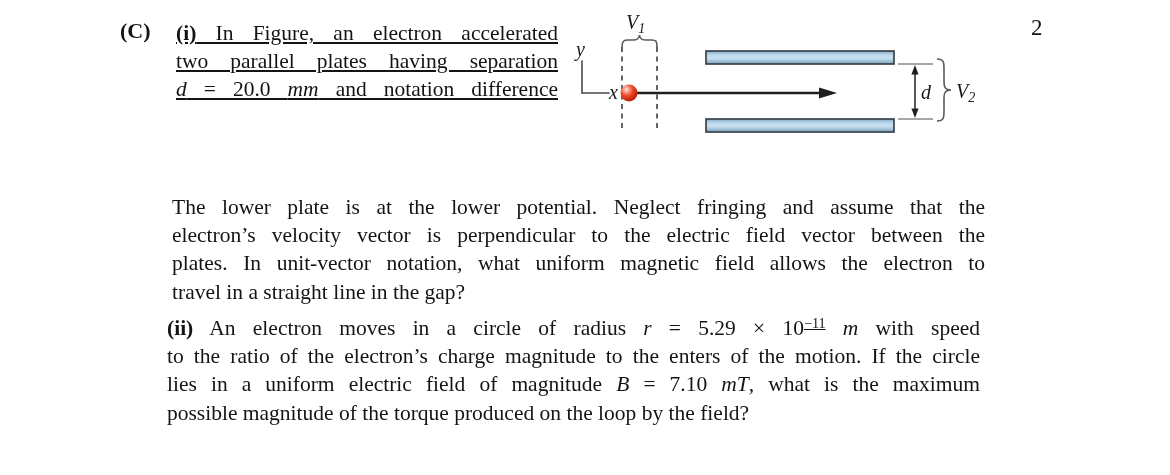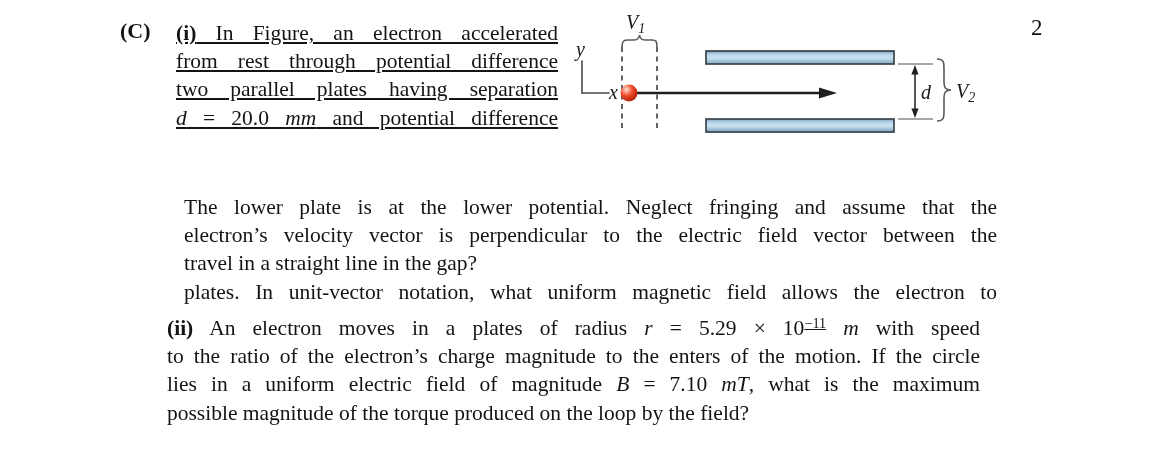--- a/index.html
+++ b/index.html
@@ -27,34 +27,33 @@
 </style>
 </head>
 <body>
 
 <div class="abs clabel" style="left:120px; top:17px;">(C)</div>
 
 <div class="abs pagenum" style="left:1031px; top:14px;">2</div>
 
 <div class="abs para" style="left:176px; top:19px; width:382px;text-decoration:underline;">
     <div class="tline"><span class="bd">(i)</span><span> In Figure, an electron accelerated</span></div>
-    <div class="tline"><span>from rest through potential difference</span></div>
     <div class="tline"><span>two parallel plates having separation</span></div>
-    <div class="tline"><span class="it">d</span><span> = 20.0 </span><span class="it">mm</span><span> and potential difference</span></div>
+    <div class="tline"><span class="it">d</span><span> = 20.0 </span><span class="it">mm</span><span> and notation difference</span></div>
   </div>
 
-<div class="abs para" style="left:184px; top:193px; width:813px;">
+<div class="abs para" style="left:172px; top:193px; width:813px;">
     <div class="tline"><span>The lower plate is at the lower potential. Neglect fringing and assume that the</span></div>
     <div class="tline"><span>electron’s velocity vector is perpendicular to the electric field vector between the</span></div>
+    <div class="tline"><span>plates. In unit-vector notation, what uniform magnetic field allows the electron to</span></div>
     <div class="tline tline-last"><span>travel in a straight line in the gap?</span></div>
-    <div class="tline"><span>plates. In unit-vector notation, what uniform magnetic field allows the electron to</span></div>
   </div>
 
 <div class="abs para" style="left:167px; top:314px; width:813px;">
-    <div class="tline"><span class="bd">(ii)</span><span> An electron moves in a plates of radius </span><span class="it">r</span><span> = 5.29 × 10</span><sup>−11</sup><span> </span><span class="it">m</span><span> with speed</span></div>
+    <div class="tline"><span class="bd">(ii)</span><span> An electron moves in a circle of radius </span><span class="it">r</span><span> = 5.29 × 10</span><sup>−11</sup><span> </span><span class="it">m</span><span> with speed</span></div>
     <div class="tline"><span>to the ratio of the electron’s charge magnitude to the enters of the motion. If the circle</span></div>
     <div class="tline"><span>lies in a uniform electric field of magnitude </span><span class="it">B</span><span> = 7.10 </span><span class="it">mT</span><span>, what is the maximum</span></div>
     <div class="tline tline-last"><span>possible magnitude of the torque produced on the loop by the field?</span></div>
   </div>
 
 <svg class="abs" style="left:565px; top:8px;" width="420" height="150" viewBox="0 0 420 150">
   <defs>
     <linearGradient id="plateGrad" x1="0" y1="0" x2="0" y2="1">
       <stop offset="0" stop-color="#7ea7c6"></stop>
       <stop offset="0.3" stop-color="#bdd9ec"></stop>

